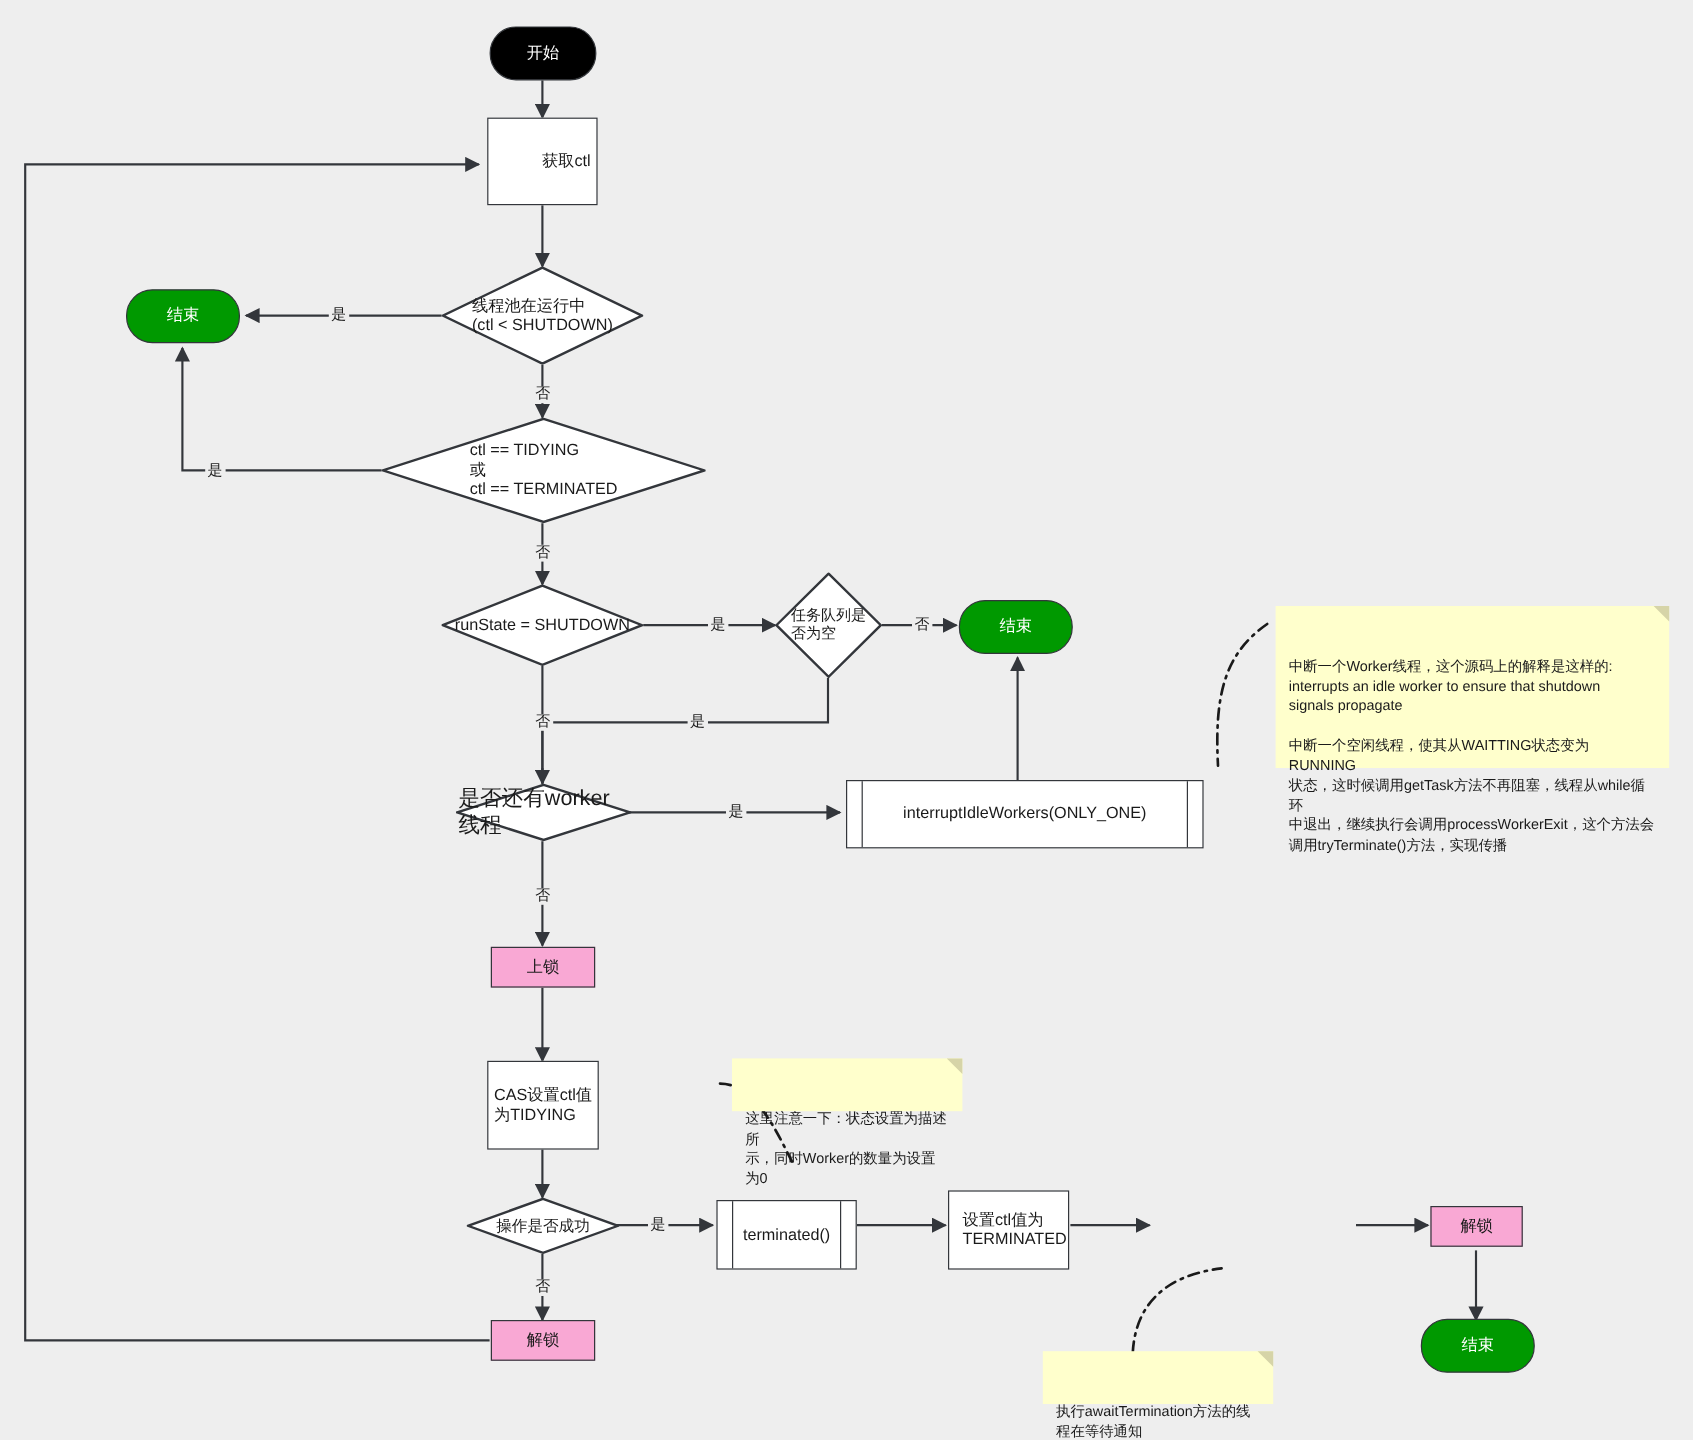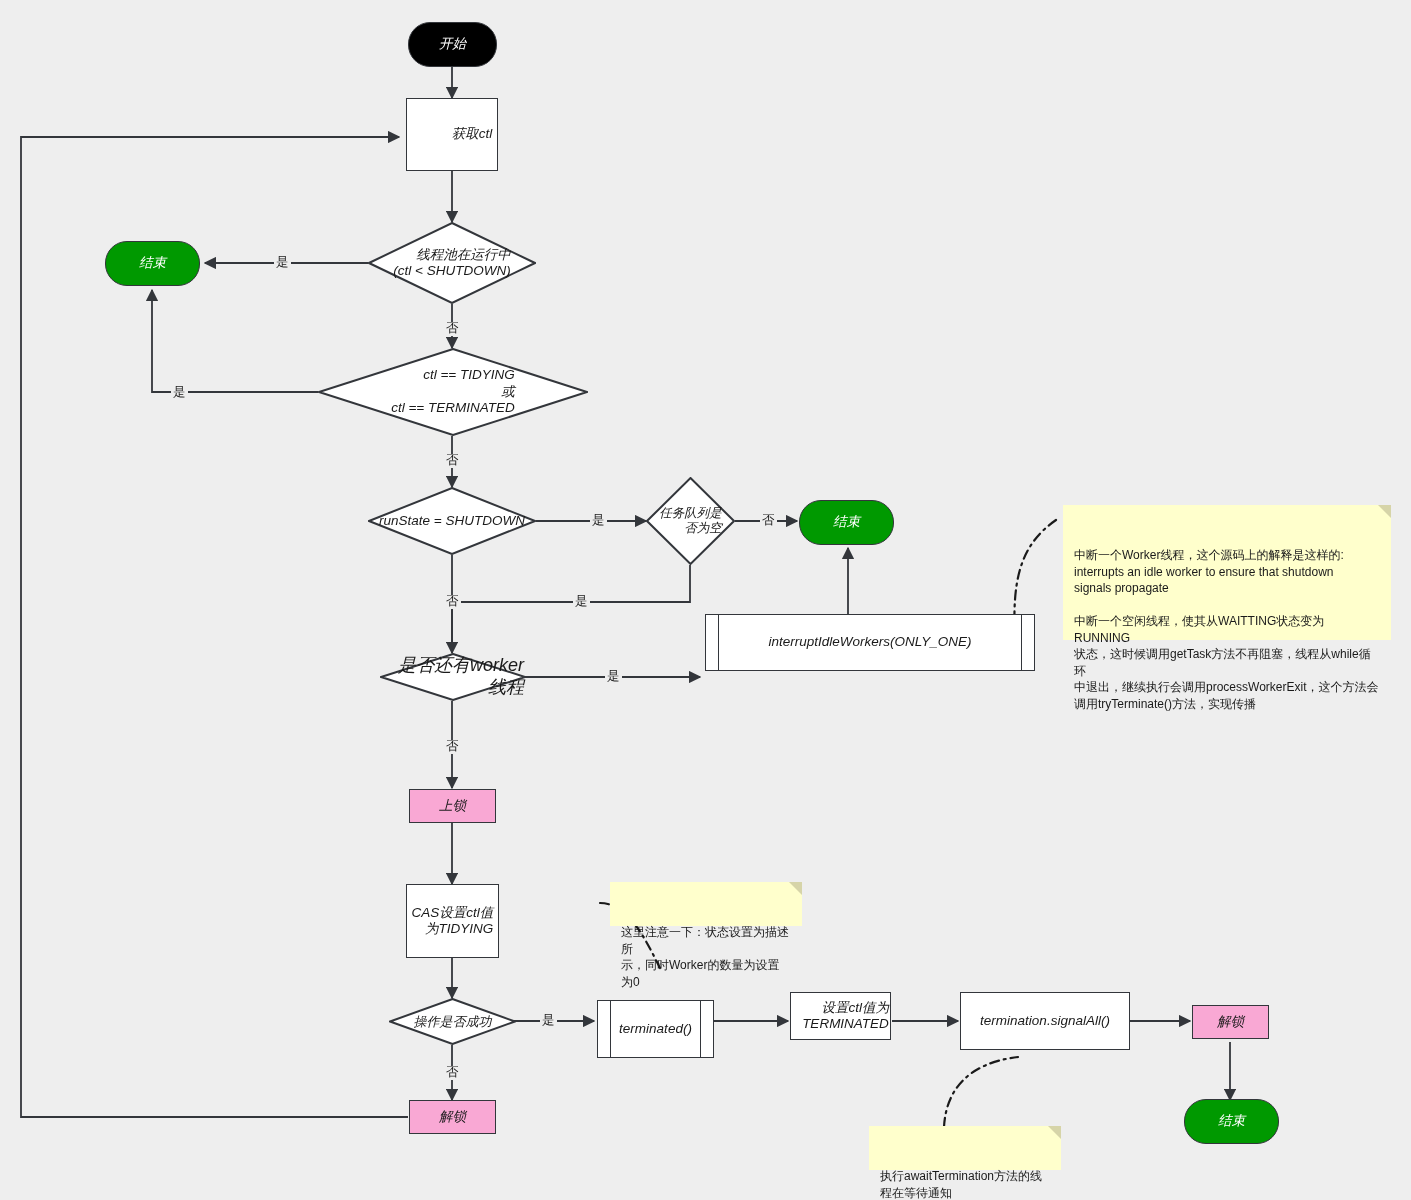--- a/index.html
+++ b/index.html
@@ -24,26 +24,25 @@
     width: 1411px;
     height: 1200px;
     pointer-events: none;
   }
   .node {
     position: absolute;
     box-sizing: border-box;
     display: flex;
     align-items: center;
     justify-content: center;
-    text-align: right;
+    text-align: left;
     font-size: 13.5px;
     color: #1a1a1a;
     line-height: 1.22;
     white-space: pre-line;
-    font-style: italic;
   }
   .n-terminator {
     background: #000000;
     color: #ffffff;
     border: 1.6px solid #33363b;
     border-radius: 22px;
   }
   .n-end {
     background: #009900;
     color: #ffffff;
@@ -230,21 +229,21 @@
     <span>结束</span>
   </div>
 
   <div class="node n-diamond" style="left:380px; top:653px; width:146px; height:48px; font-size:18px;">
     <svg class="dia-shape" viewBox="0 0 146 48" preserveAspectRatio="none">
       <polygon points="73,1 145,24 73,47 1,24" fill="#ffffff" stroke="#33363b" stroke-width="2"></polygon>
     </svg>
     <span class="dia-label">是否还有worker线程</span>
   </div>
 
-  <div class="node n-subproc" style="left:705px; top:614px; width:330px; height:57px;">
+  <div class="node n-subproc" style="left:705px; top:650px; width:298px; height:57px;">
     <span>interruptIdleWorkers(ONLY_ONE)</span>
   </div>
 
   <div class="node n-gray" style="left:409px; top:789px; width:87px; height:34px;">
     <span>上锁</span>
   </div>
 
   <div class="node n-process" style="left:406px; top:884px; width:93px; height:74px;">
     <span>CAS设置ctl值
 为TIDYING</span>
@@ -254,28 +253,25 @@
     <svg class="dia-shape" viewBox="0 0 127 47" preserveAspectRatio="none">
       <polygon points="63.5,1 126,23.5 63.5,46 1,23.5" fill="#ffffff" stroke="#33363b" stroke-width="2"></polygon>
     </svg>
     <span class="dia-label">操作是否成功</span>
   </div>
 
   <div class="node n-subproc" style="left:597px; top:1000px; width:117px; height:58px;">
     <span>terminated()</span>
   </div>
 
-  <div class="node n-process" style="left:790px; top:992px; width:101px; height:48px;padding-left:10px;">
+  <div class="node n-process" style="left:790px; top:992px; width:101px; height:66px;padding-left:10px;">
     <span>设置ctl值为
 TERMINATED</span>
   </div>
 
-  <div class="node n-process" style="left:960px; top:992px; width:170px; height:58px;">
-    <span>termination.signalAll()</span>
-  </div>
 
   <div class="node n-gray" style="left:1192px; top:1005px; width:77px; height:34px;">
     <span>解锁</span>
   </div>
 
   <div class="node n-gray" style="left:409px; top:1100px; width:87px; height:34px;">
     <span>解锁</span>
   </div>
 
   <div class="node n-end" style="left:1184px; top:1099px; width:95px; height:45px;">

